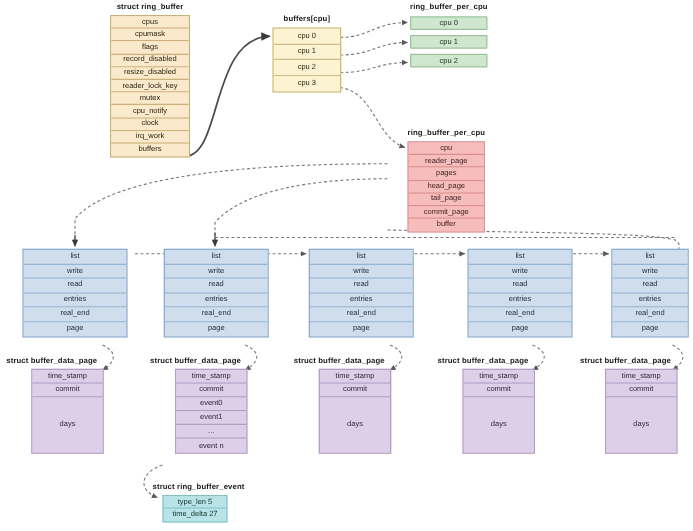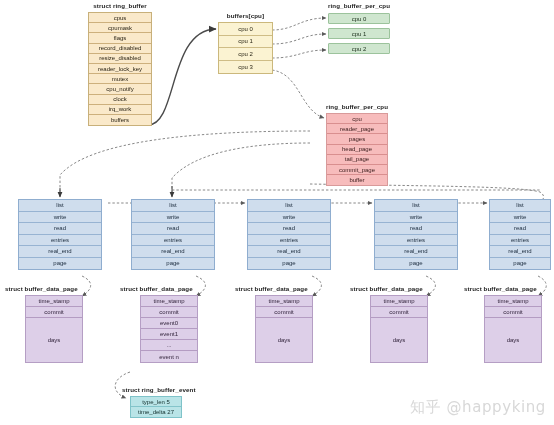--- a/index.html
+++ b/index.html
@@ -294,15 +294,14 @@
   </div>
 
   <div class="struct pal-cyan" style="left:122px; top:386px; width:100px;">
     <div class="struct-title">struct ring_buffer_event</div>
     <div class="struct-box" style="margin-top:2px; margin-left:8px; width:52px;">
       <div class="row" style="height:10px;">type_len 5</div>
       <div class="row" style="height:10px;">time_delta 27</div>
     </div>
   </div>
 
-  <div class="watermark">知乎 @happyking</div>
 
 </div>
 
 </body></html>

